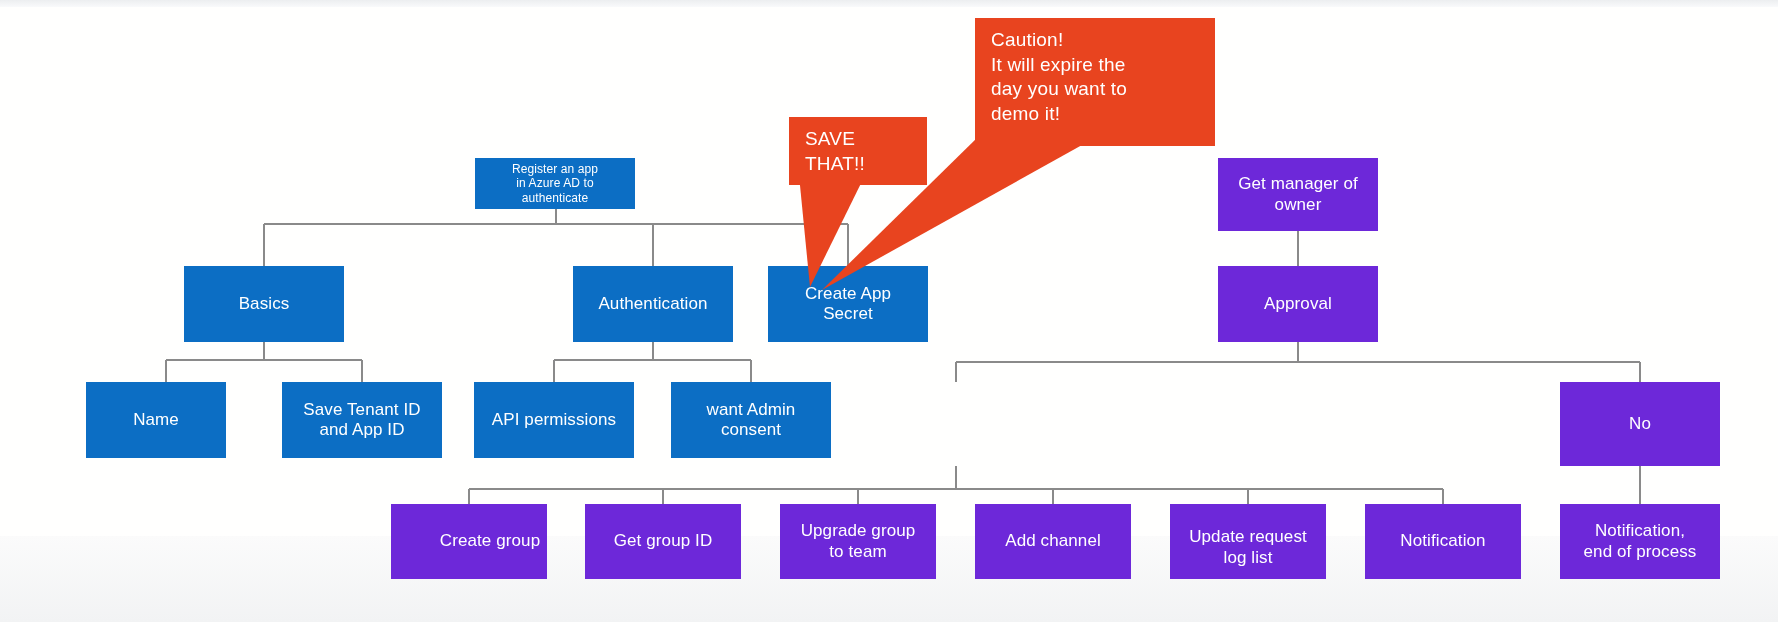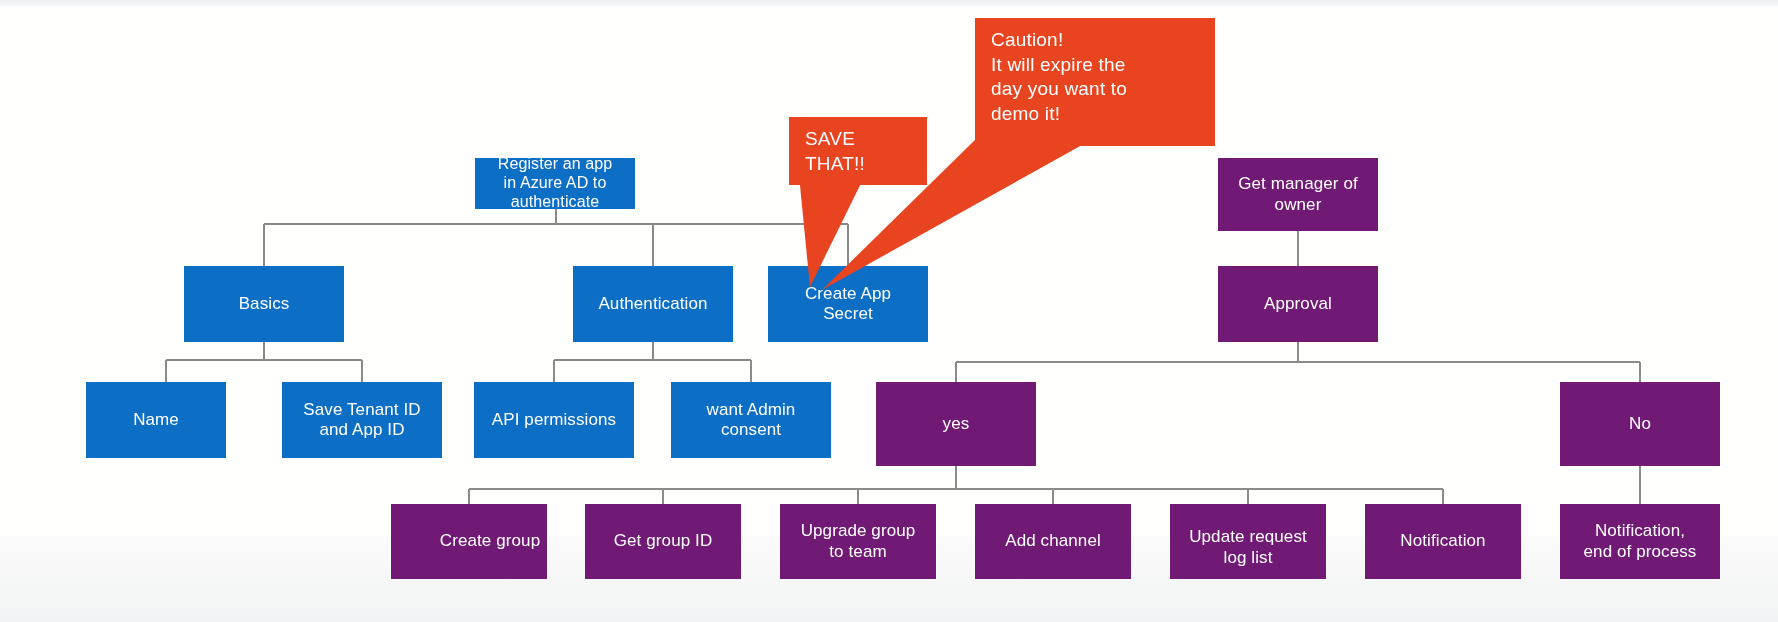--- a/index.html
+++ b/index.html
@@ -28,21 +28,21 @@
     display:flex;align-items:center;justify-content:center;
     text-align:center;
     color:#ffffff;
     line-height:1.18;
     box-sizing:border-box;
     padding:2px 6px;
     letter-spacing:.1px;
   }
   .node span{display:block;width:100%;}
   .blue{background:#0c6ec4;}
-  .orange{background:#701a75;}
+  .orange{background:#6d28d9;}
   .callout{
     position:absolute;
     background:#e8441f;
     color:#ffffff;
     box-sizing:border-box;
     display:flex;
     align-items:flex-start;
     padding:10px 14px 8px 16px;
     line-height:1.30;
     letter-spacing:.2px;
@@ -91,21 +91,21 @@
       <path d="M 663 489 L 663 504"></path>
       <path d="M 858 489 L 858 504"></path>
       <path d="M 1053 489 L 1053 504"></path>
       <path d="M 1248 489 L 1248 504"></path>
       <path d="M 1443 489 L 1443 504"></path>
 
       <path d="M 1640 466 L 1640 504"></path>
     </g>
   </svg>
 
-  <div class="node blue" style="left:475px;top:158px;width:160px;height:51px;font-size:16px;">
+  <div class="node blue" style="left:475px;top:158px;width:160px;height:51px;font-size:12px;">
     <span style="white-space:pre-line;">Register an app
 in Azure AD to
 authenticate</span>
   </div>
 
   <div class="node blue" style="left:184px;top:266px;width:160px;height:76px;font-size:17px;">
     <span>Basics</span>
   </div>
 
   <div class="node blue" style="left:573px;top:266px;width:160px;height:76px;font-size:17px;">
@@ -137,23 +137,20 @@
 
   <div class="node orange" style="left:1218px;top:158px;width:160px;height:73px;font-size:17px;">
     <span style="white-space:pre-line;">Get manager of
 owner</span>
   </div>
 
   <div class="node orange" style="left:1218px;top:266px;width:160px;height:76px;font-size:17px;">
     <span>Approval</span>
   </div>
 
-  <div class="node orange" style="left:876px;top:382px;width:160px;height:84px;font-size:17px;">
-    <span>yes</span>
-  </div>
 
   <div class="node orange" style="left:1560px;top:382px;width:160px;height:84px;font-size:17px;">
     <span>No</span>
   </div>
 
   <div class="node orange" style="left:391px;top:504px;width:156px;height:75px;font-size:17px;padding-left:48px;">
     <span>Create group</span>
   </div>
 
   <div class="node orange" style="left:585px;top:504px;width:156px;height:75px;font-size:17px;">

